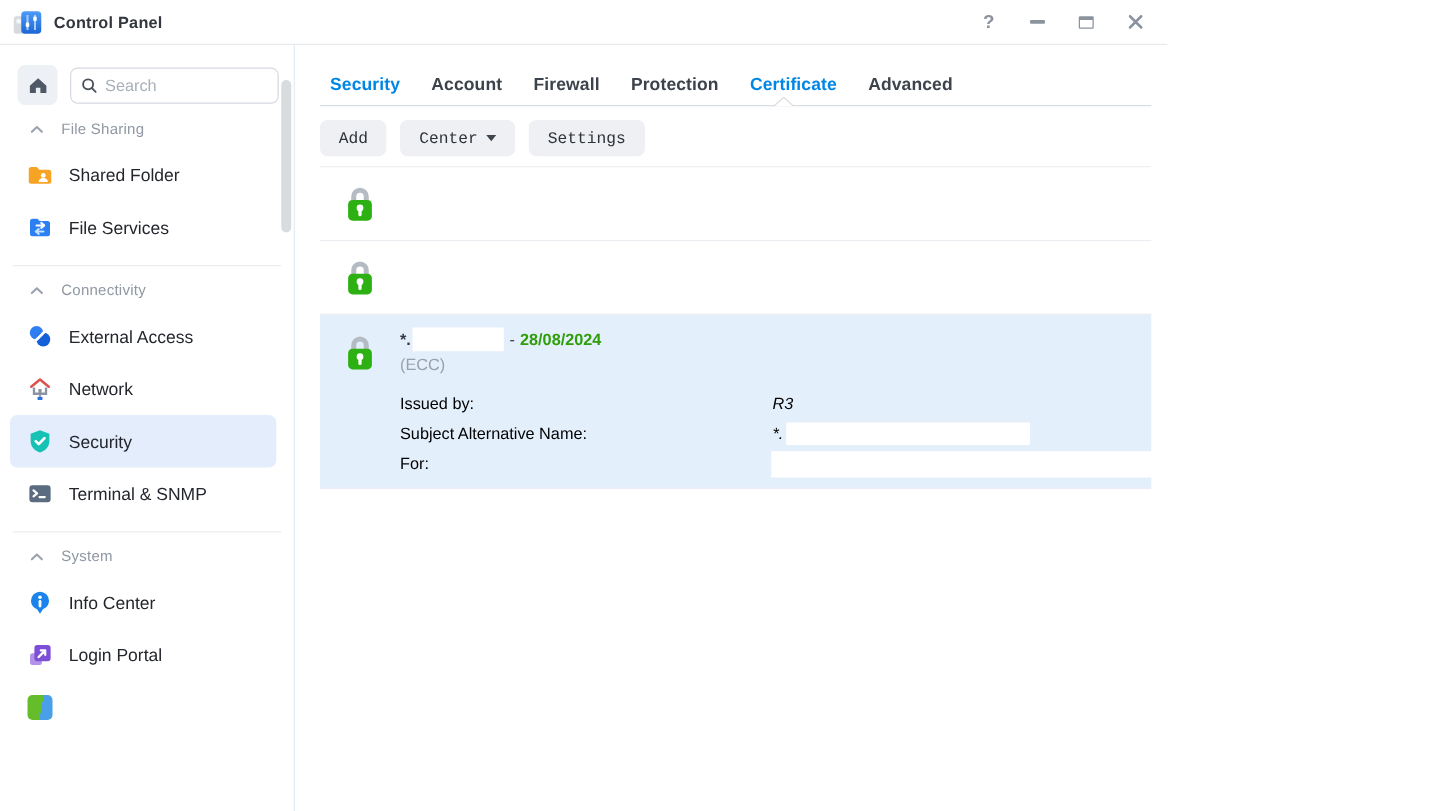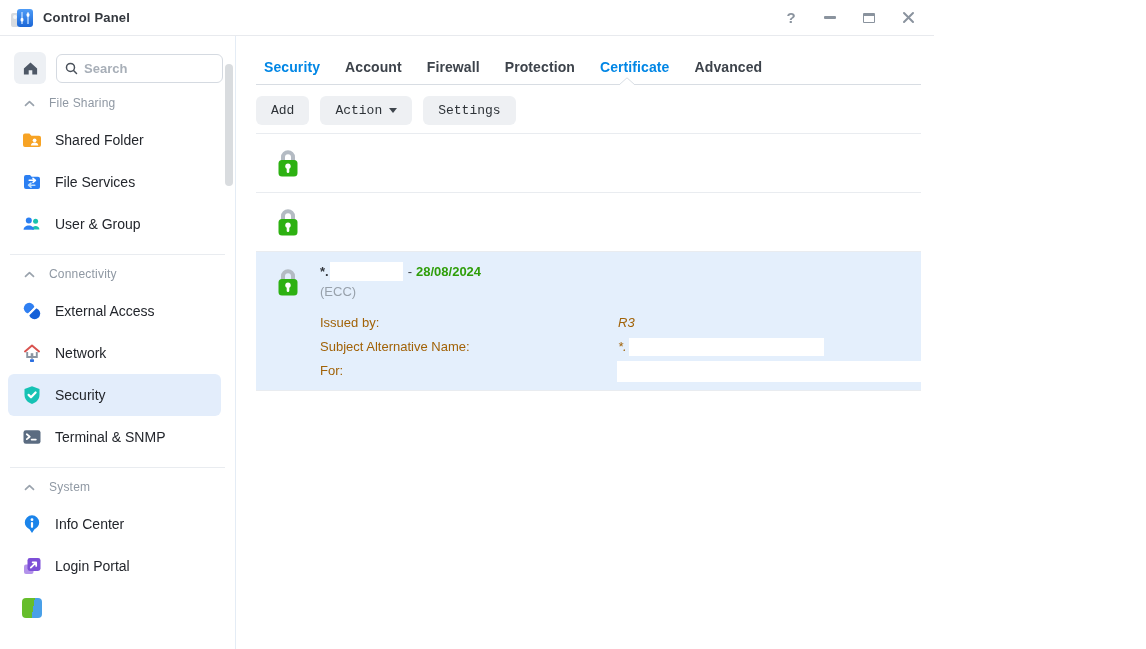--- a/index.html
+++ b/index.html
@@ -21,21 +21,21 @@
 
   
   .sidebar { position:absolute; top:36px; left:0; bottom:0; width:236px; background:#fff;
              border-right:1px solid #e4ecf5; padding-top:16px; overflow:hidden; }
   .sidebar-top { display:flex; align-items:center; padding:0 12px 0 14px; gap:10px; height:32px; }
   .home-btn { width:32px; height:32px; background:#edf0f4; border:none; border-radius:6px; cursor:pointer;
               display:flex; align-items:center; justify-content:center; flex:none; }
   .search-box { flex:1; height:29px; border:1px solid #d5dae1; border-radius:6px; background:#fff;
                 display:flex; align-items:center; padding:0 8px; gap:6px; }
   .search-box input { border:none; outline:none; width:100%; font-size:13px; color:#333;
-                      font-family:"Liberation Sans",sans-serif; background:transparent;font-weight:bold; }
+                      font-family:"Liberation Sans",sans-serif; background:transparent; }
   .search-box input::placeholder { color:#a8afb8; }
 
   .nav { margin-top:9px; }
   .nav-header { display:flex; align-items:center; gap:14px; height:20px; padding-left:24px;
                 margin-bottom:6px; cursor:pointer; }
   .nav-header .hdr-label { font-size:12px; font-weight:normal; color:#8f98a3; letter-spacing:.2px; }
   .nav-item { height:42px; display:flex; align-items:center; gap:13px; margin:0 14px 0 8px;
               padding-left:14px; border-radius:6px; cursor:pointer; }
   .nav-item.selected { background:#e3edfb; }
   .nav-icon { width:20px; height:20px; flex:none; display:flex; }
@@ -72,21 +72,21 @@
 
   .cert-title { position:absolute; left:64px; top:10px; font-size:13px; color:#3a3f46;
                 display:flex; align-items:center; height:19px; white-space:pre; }
   .cert-prefix { font-weight:bold; color:#33373d; }
   .redact { background:#fff; display:inline-block; }
   .redact.title-redact { width:73px; height:19px; margin:0 5px 0 1px; }
   .cert-sep { color:#3a3f46; }
   .cert-date { color:#2f9e0a; font-weight:bold; margin-left:4px; }
   .cert-type { position:absolute; left:64px; top:32px; font-size:13px; color:#98a1ab; }
 
-  .cert-details { position:absolute; left:64px; top:63px; font-size:13px; color:#a16207; }
+  .cert-details { position:absolute; left:64px; top:63px; font-size:13px; color:#000000; }
   .detail-row { display:flex; height:24px; align-items:flex-start; }
   .detail-label { width:298px; flex:none; }
   .detail-value { display:flex; align-items:flex-start;font-style:italic; }
   .redact.san-redact { width:195px; height:18px; margin-left:2px; margin-top:-1px; }
   .redact.for-redact { width:344px; height:21px; margin-left:-1px; margin-top:-2px; }
 </style>
 </head>
 <body>
 
 <div class="app">
@@ -165,31 +165,20 @@
       <div class="nav-item">
         <span class="nav-icon">
           <svg viewBox="0 0 20 20" width="20" height="20">
             <path d="M2 5 a2 2 0 0 1 2-2 h4 l1.6 1.8 H16 a2 2 0 0 1 2 2 V15 a2 2 0 0 1 -2 2 H4 a2 2 0 0 1 -2-2 Z" fill="#2b7ff2"></path>
             <path d="M7.2 8.3 H13 M11 6.3 l2.4 2 -2.4 2" stroke="#fff" stroke-width="1.6" fill="none" stroke-linecap="round" stroke-linejoin="round"></path>
             <path d="M12.8 13.2 H7 M9 11.2 l-2.4 2 2.4 2" stroke="#bfe0ff" stroke-width="1.6" fill="none" stroke-linecap="round" stroke-linejoin="round"></path>
           </svg>
         </span>
         <span class="nav-label">File Services</span>
       </div>
-      <div class="nav-item">
-        <span class="nav-icon">
-          <svg viewBox="0 0 20 20" width="20" height="20">
-            <circle cx="13.6" cy="7.2" r="2.5" fill="#17c2ae"></circle>
-            <path d="M9.8 15.6 c0-2.3 1.7-3.6 3.8-3.6 s3.8 1.3 3.8 3.6 Z" fill="#17c2ae"></path>
-            <circle cx="6.8" cy="6.4" r="3" fill="#2b7ff2"></circle>
-            <path d="M1.6 15.8 c0-2.7 2.3-4.3 5.2-4.3 s5.2 1.6 5.2 4.3 Z" fill="#2b7ff2"></path>
-          </svg>
-        </span>
-        <span class="nav-label">User &amp; Group</span>
-      </div>
 
       <div class="nav-divider"></div>
 
       <div class="nav-header">
         <svg width="11" height="7" viewBox="0 0 11 7">
             <path d="M1.5 5.4 L5.5 1.6 L9.5 5.4" stroke="#9aa3ad" stroke-width="1.7" fill="none" stroke-linecap="round" stroke-linejoin="round"></path>
           </svg>
         <span class="hdr-label">Connectivity</span>
       </div>
       <div class="nav-item">
@@ -285,21 +274,21 @@
       <svg class="tab-notch" viewBox="0 0 16 8">
         <path d="M0 8 L8 0.8 L16 8" fill="#ffffff" stroke="#d8dde3" stroke-width="1"></path>
       </svg>
     </div>
 
     <div class="toolbar">
       <button class="tb-btn">
         <span>Add</span>
       </button>
       <button class="tb-btn">
-        <span>Action</span>
+        <span>Center</span>
         <span class="caret-down"></span>
       </button>
       <button class="tb-btn">
         <span>Settings</span>
       </button>
     </div>
 
     <div class="cert-list">
 
       <div class="cert-row">

